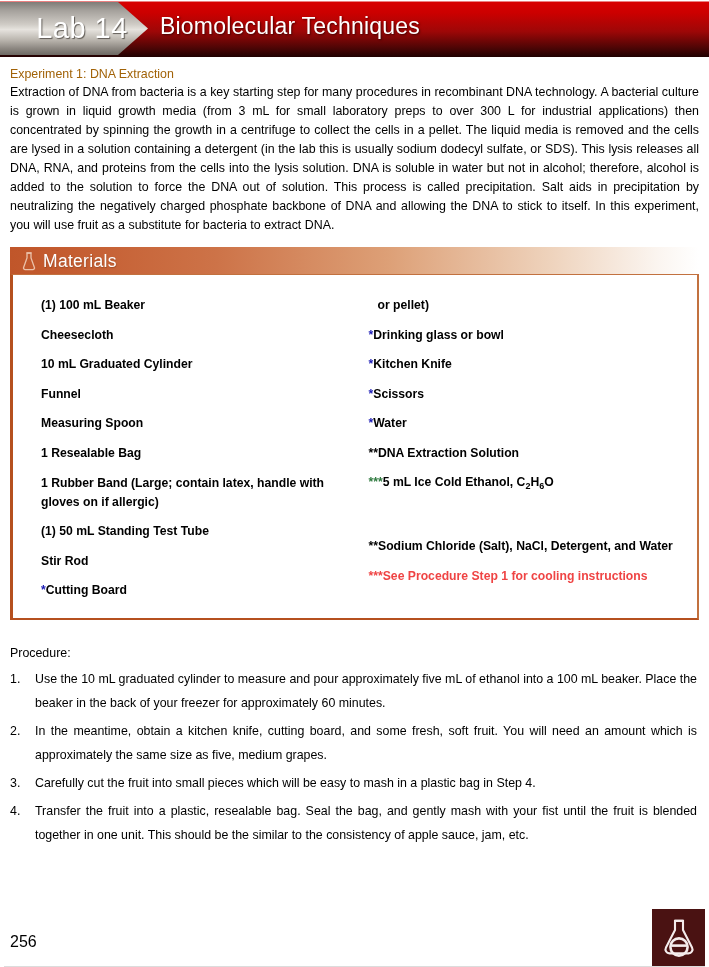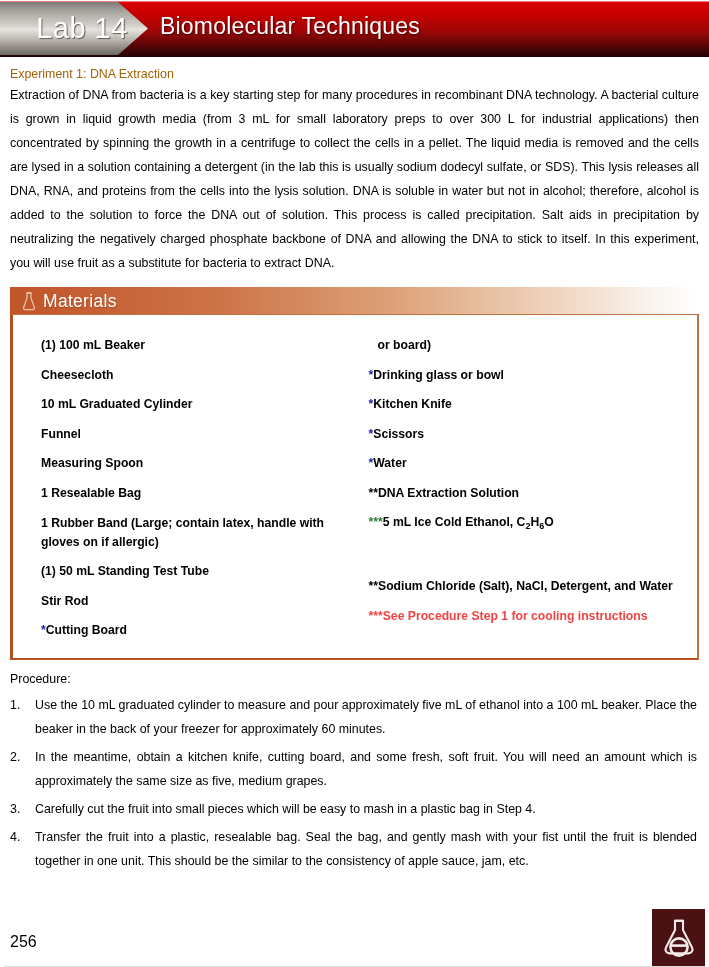--- a/index.html
+++ b/index.html
@@ -64,21 +64,21 @@
   .content { padding: 0 10px; }
 
   .exp-heading {
     font-size: 12.4px;
     line-height: 16px;
     margin-top: 9px;
     color: #a16207;
   }
   .intro-par {
     font-size: 12.4px;
-    line-height: 24px;
+    line-height: 19px;
     text-align: justify;
     margin-top: 1px;
     color: #000;
   }
 
   
   .mat-bar {
     margin-top: 12px;
     height: 27px;
     width: 689px;
@@ -138,21 +138,21 @@
   .ast3 { color: #2f7a3f; }
   .key-blue  { color: #1b1bb5; }
   .key-black { color: #000000; }
   .key-green { color: #ef4444; }
   sub { font-size: 9px; }
 
   
   .proc-label {
     font-size: 12.4px;
     line-height: 16px;
-    margin-top: 11px;
+    margin-top: 25px;
   }
   ol.proc {
     margin: 6px 0 0 0;
     padding: 0;
     list-style: none;
   }
   ol.proc li {
     display: flex;
     font-size: 12.4px;
     line-height: 24px;
@@ -230,21 +230,21 @@
         <div class="mat-item">Funnel</div>
         <div class="mat-item">Measuring Spoon</div>
         <div class="mat-item">1 Resealable Bag</div>
         <div class="mat-item wrap">1 Rubber Band (Large; contain latex, handle with gloves on if allergic)</div>
         <div class="mat-item">(1) 50 mL Standing Test Tube</div>
         <div class="mat-item">Stir Rod</div>
         <div class="mat-item"><span class="ast1">*</span><span>Cutting Board</span></div>
       </div>
 
       <div class="mat-col right">
-        <div class="mat-item indent-cont">or board)</div>
+        <div class="mat-item indent-cont">or pellet)</div>
         <div class="mat-item"><span class="ast1">*</span><span>Drinking glass or bowl</span></div>
         <div class="mat-item"><span class="ast1">*</span><span>Kitchen Knife</span></div>
         <div class="mat-item"><span class="ast1">*</span><span>Scissors</span></div>
         <div class="mat-item"><span class="ast1">*</span><span>Water</span></div>
         <div class="mat-item"><span class="ast2">**</span><span>DNA Extraction Solution</span></div>
         <div class="mat-item"><span class="ast3">***</span><span>5 mL Ice Cold Ethanol, C</span><sub>2</sub><span>H</span><sub>6</sub><span>O</span></div>
 
         <div class="mat-item spacer"></div>
 
         <div class="mat-item wrap key-black"><span>**</span><span>Sodium Chloride (Salt), NaCl, Detergent, and Water</span></div>

